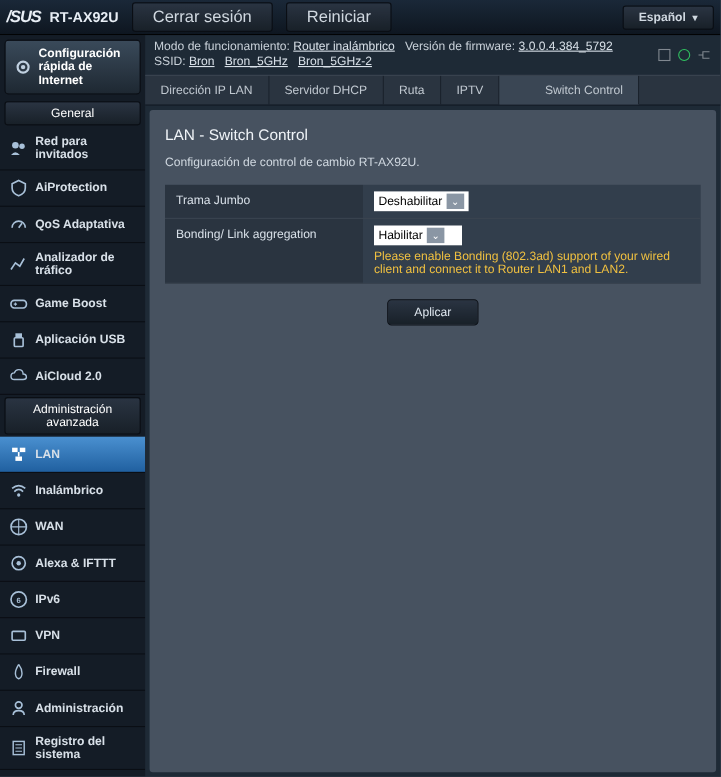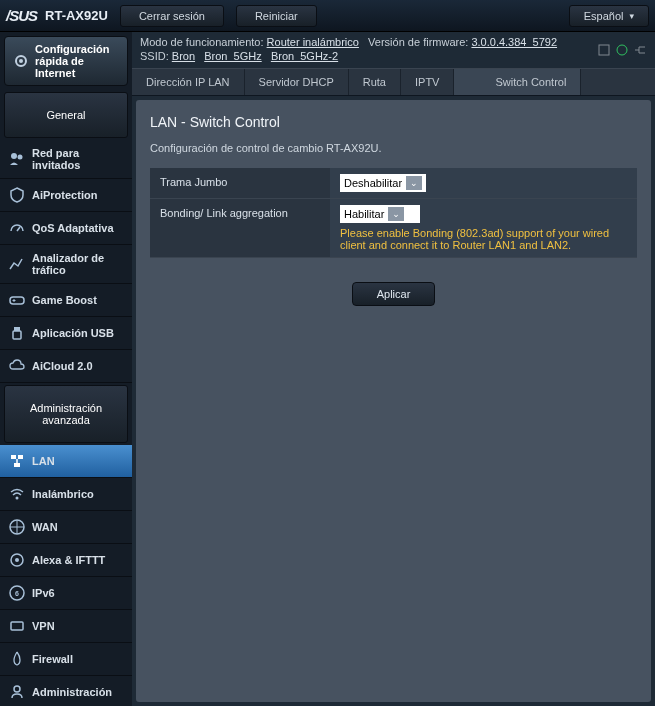--- a/index.html
+++ b/index.html
@@ -36,37 +36,38 @@
   font-size: 13px;
   font-weight: bold;
   color: #e8eef5;
   margin-left: 4px;
 }
 .top-btn {
   background: linear-gradient(to bottom, #2a3442, #182028);
   border: 1px solid #0a0e14;
   color: #d0d8e0;
   padding: 4px 18px;
-  font-size: 11px;
+  font-size: 15px;
   border-radius: 3px;
   margin-left: 12px;
   cursor: pointer;
 }
 .spacer { flex: 1; }
 .lang-btn {
   background: linear-gradient(to bottom, #2a3442, #182028);
   border: 1px solid #0a0e14;
   color: #d0d8e0;
   padding: 4px 14px;
   font-size: 11px;
   border-radius: 3px;
   cursor: pointer;
   display: flex;
   align-items: center;
   gap: 6px;
+  font-weight: bold;
 }
 .lang-btn::after { content: "▾"; font-size: 9px; }
 .container { display: flex; height: calc(100% - 32px); }
 .sidebar {
   width: 132px;
   background: #141c26;
   display: flex;
   flex-direction: column;
 }
 .quick-setup {
@@ -79,21 +80,21 @@
   border-radius: 4px;
   margin: 4px;
   cursor: pointer;
   font-size: 11px;
   font-weight: bold;
 }
 .quick-setup .icon { width: 16px; height: 16px; flex-shrink: 0; }
 .section-header {
   background: linear-gradient(to bottom, #2a3442, #182028);
   text-align: center;
-  padding: 16px;
+  padding: 4px;
   font-size: 11px;
   border: 1px solid #0a0e14;
   margin: 2px 4px;
   border-radius: 3px;
 }
 .nav-item {
   display: flex;
   align-items: center;
   gap: 6px;
   padding: 7px 8px;
@@ -200,21 +201,21 @@
   background: #8a96a4;
   color: #fff;
   padding: 2px 4px;
   font-size: 9px;
 }
 .hint {
   color: #f0c040;
   font-size: 11px;
   margin-top: 4px;
 }
-.apply-wrap { text-align: center; margin-top: 24px; }
+.apply-wrap { text-align: center; margin-top: 14px; }
 .apply-btn {
   background: linear-gradient(to bottom, #2a3442, #182028);
   border: 1px solid #0a0e14;
   color: #e0e8f0;
   padding: 5px 24px;
   border-radius: 4px;
   cursor: pointer;
   font-size: 11px;
 }
 svg { display: block; }

